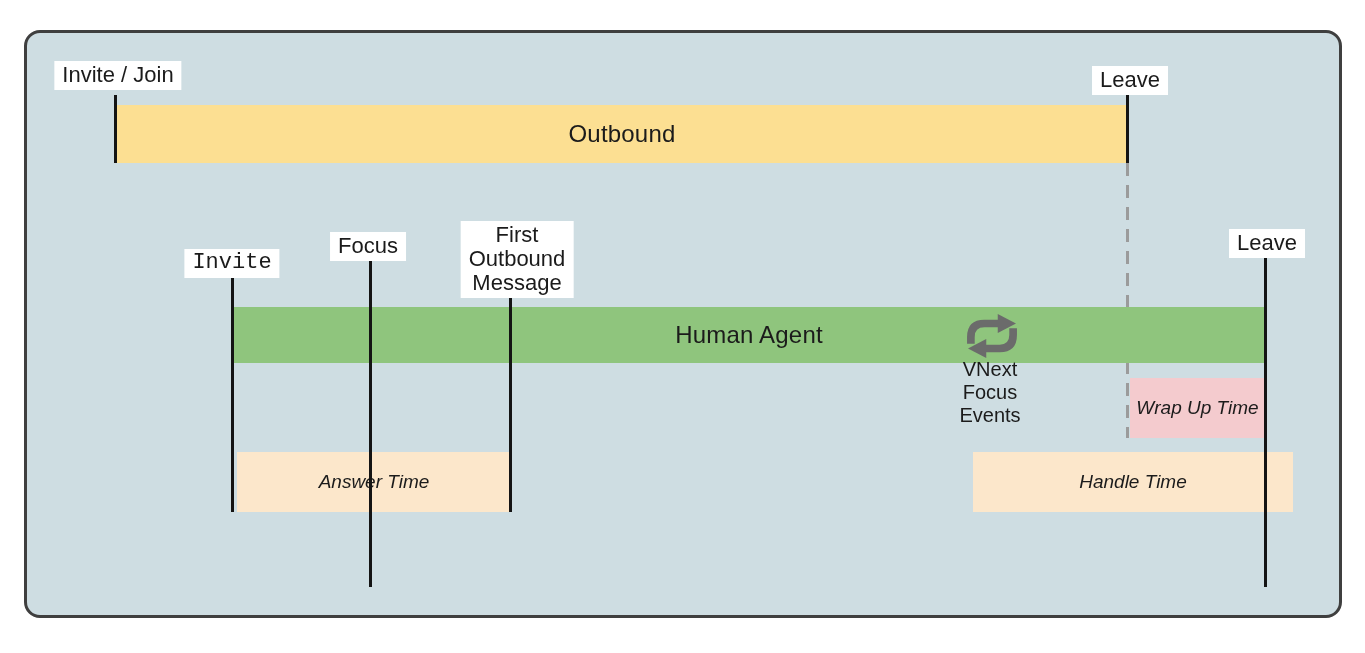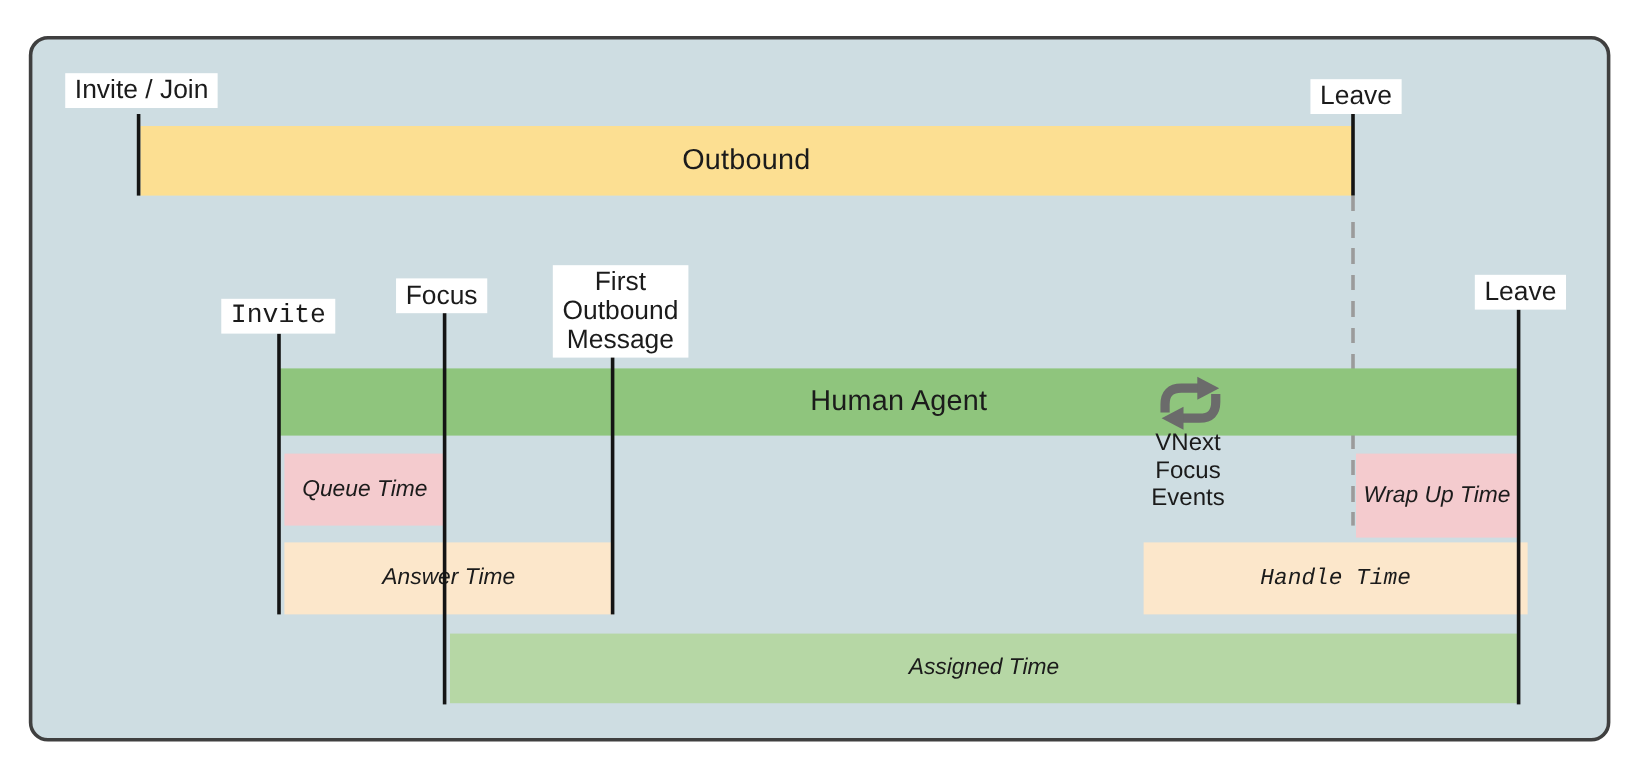--- a/index.html
+++ b/index.html
@@ -25,22 +25,22 @@
     display: flex;
     align-items: center;
     justify-content: center;
   }
   .bar-title { font-size: 24px; letter-spacing: 0.2px; }
   .metric-label { font-size: 19px; font-style: italic; }
   .bar-traveler  { left: 117px;  top: 105px; width: 1010px; height: 58px; background: var(--traveler-bar, #fcdf92); }
   .bar-agent     { left: 233px;  top: 307px; width: 1032px; height: 56px; background: var(--agent-bar, #8fc57d); justify-content: center; }
   .bar-queue     { left: 237px;  top: 378px; width: 134px;  height: 60px; background: var(--queue-bar, #f4cbce); }
   .bar-answer    { left: 237px;  top: 452px; width: 274px;  height: 60px; background: var(--answer-bar, #fce7cb); }
-  .bar-wrapup    { left: 1130px; top: 378px; width: 135px;  height: 70px; background: var(--wrapup-bar, #f4cbce); }
-  .bar-handle    { left: 953px;  top: 452px; width: 320px;  height: 60px; background: var(--handle-bar, #fce7cb); font-family: Liberation Mono, monospace; }
+  .bar-wrapup    { left: 1130px; top: 378px; width: 135px;  height: 60px; background: var(--wrapup-bar, #f4cbce); }
+  .bar-handle    { left: 973px;  top: 452px; width: 320px;  height: 60px; background: var(--handle-bar, #fce7cb); }
   .bar-assigned  { left: 375px;  top: 528px; width: 890px;  height: 58px; background: var(--assigned-bar, #b6d7a5); }
   .event-line {
     position: absolute;
     width: 3px;
     background: var(--event-line, #141414);
   }
   .line-traveler-invite-join { left: 114px;  top: 95px;  height: 68px; }
   .line-traveler-leave       { left: 1126px; top: 95px;  height: 68px; }
   .line-agent-invite         { left: 231px;  top: 278px; height: 234px; }
   .line-agent-join           { left: 369px;  top: 258px; height: 329px; }
@@ -98,34 +98,28 @@
   <div class="event-line line-traveler-invite-join"></div>
   <div class="event-line line-traveler-leave"></div>
   <div class="dashed-line"></div>
   <div class="event-label lbl-traveler-invite-join">Invite / Join</div>
   <div class="event-label lbl-traveler-leave">Leave</div>
 
   <div class="bar bar-agent">
     <span class="bar-title">Human Agent</span>
   </div>
 
-  <div class="bar bar-queue">
-    <span class="metric-label">Queue Time</span>
-  </div>
   <div class="bar bar-answer">
     <span class="metric-label">Answer Time</span>
   </div>
   <div class="bar bar-wrapup">
     <span class="metric-label">Wrap Up Time</span>
   </div>
   <div class="bar bar-handle">
     <span class="metric-label">Handle Time</span>
-  </div>
-  <div class="bar bar-assigned">
-    <span class="metric-label">Assigned Time</span>
   </div>
 
   <div class="event-line line-agent-invite"></div>
   <div class="event-line line-agent-join"></div>
   <div class="event-line line-agent-fom"></div>
   <div class="event-line line-agent-leave"></div>
 
   <div class="event-label lbl-agent-invite">Invite</div>
   <div class="event-label lbl-agent-join">Focus</div>
   <div class="event-label lbl-agent-fom multiline">First

